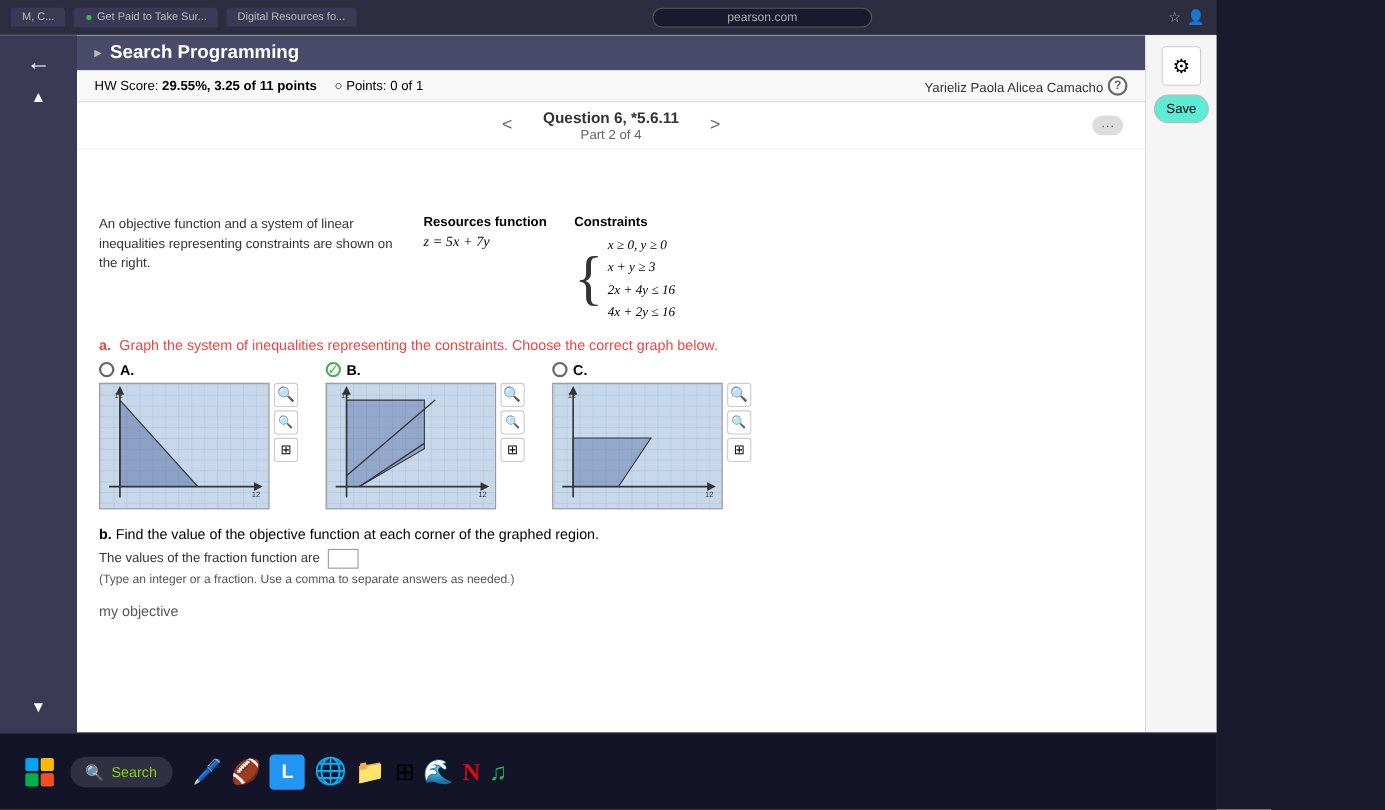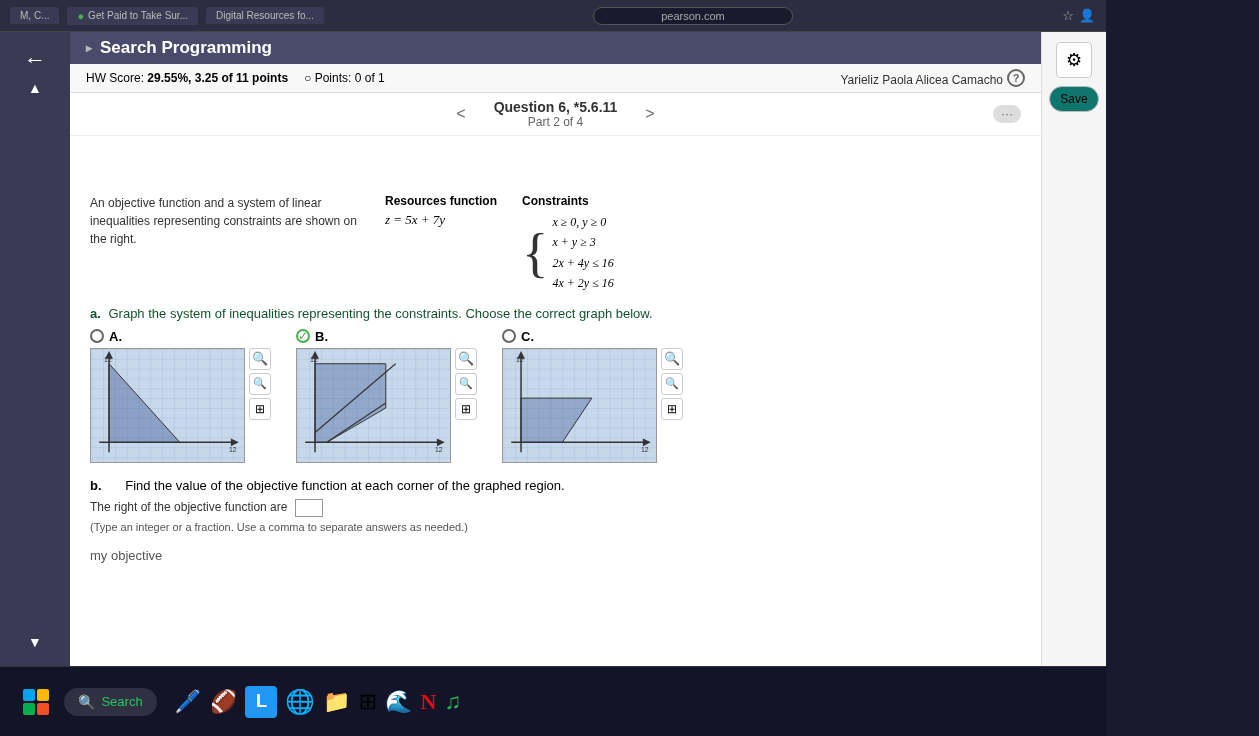--- a/index.html
+++ b/index.html
@@ -94,21 +94,21 @@
                   <div>x ≥ 0, y ≥ 0</div>
                   <div>x + y ≥ 3</div>
                   <div>2x + 4y ≤ 16</div>
                   <div>4x + 2y ≤ 16</div>
                 </div>
               </div>
             </div>
           </div>
         </div>
 
-        <div style="font-size:13px; font-weight:bold; color:#14532d; margin-bottom:8px;">
+        <div style="font-size:13px; font-weight:bold; color:#ef4444; margin-bottom:8px;">
           <span>a.</span>
           <span style="font-weight:normal; margin-left:4px;">Graph the system of inequalities representing the constraints. Choose the correct graph below.</span>
         </div>
 
         <div style="display:flex; gap:25px; align-items:flex-start; margin-bottom:15px;">
 
           <div style="display:flex; flex-direction:column; gap:4px;">
             <div style="display:flex; align-items:center; gap:5px;">
               <div style="width:14px;height:14px;border:2px solid #666;border-radius:50%;"></div>
               <span style="font-size:13px; font-weight:bold;">A.</span>
@@ -210,56 +210,56 @@
                 <div style="width:22px;height:22px;background:white;border:1px solid #ccc;border-radius:3px;display:flex;align-items:center;justify-content:center;cursor:pointer;font-size:12px;">⊞</div>
               </div>
             </div>
           </div>
 
         </div>
 
         <div>
           <div style="font-size:13px; font-weight:bold; margin-bottom:6px;">
             <span>b.</span>
-            <span style="font-weight:normal; margin-left:20px;">Find the value of the objective function at each corner of the graphed region.</span>
+            <span style="font-weight:normal; margin-left:0;">Find the value of the objective function at each corner of the graphed region.</span>
           </div>
           <div style="font-size:12px; color:#333; margin-bottom:4px;">
-            <span>The right of the objective function are</span>
+            <span>The values of the fraction function are</span>
             <span style="display:inline-block; width:28px; height:18px; border:1px solid #999; background:white; margin:0 4px; vertical-align:middle;"></span>
           </div>
           <div style="font-size:11px; color:#555;">(Type an integer or a fraction. Use a comma to separate answers as needed.)</div>
         </div>
 
         <div style="margin-top:15px; font-size:13px; color:#555; cursor:pointer;">
           <span>my objective</span>
         </div>
 
       </div>
     </div>
 
     <div style="width:65px; background:#f5f5f5; border-left:1px solid #ddd; display:flex; flex-direction:column; align-items:center; padding:10px 5px; gap:8px;">
       <div style="width:36px;height:36px;background:white;border:1px solid #ccc;border-radius:4px;display:flex;align-items:center;justify-content:center;cursor:pointer;font-size:18px;">⚙</div>
-      <button style="background:#0f766e;border:1px solid #bbb;padding:5px 10px;border-radius:13px;font-size:12px;cursor:pointer;">Save</button>
+      <button style="background:#5eead4;border:1px solid #bbb;padding:5px 10px;border-radius:13px;font-size:12px;cursor:pointer;">Save</button>
     </div>
   </div>
 
   <div style="position:absolute;bottom:0;left:0;right:0;height:70px;background:rgba(20,20,40,0.97);display:flex;align-items:center;padding:0 18px;gap:10px;border-top:1px solid #333;">
 
     <div style="cursor:pointer;display:flex;align-items:center;justify-content:center;width:36px;height:36px;">
       <div style="width:26px;height:26px;display:grid;grid-template-columns:1fr 1fr;gap:2px;">
         <div style="background:#00a4ef;border-radius:2px;"></div>
         <div style="background:#ffb900;border-radius:2px;"></div>
         <div style="background:#00b04f;border-radius:2px;"></div>
         <div style="background:#f25022;border-radius:2px;"></div>
       </div>
     </div>
 
     <div style="display:flex;align-items:center;gap:6px;background:rgba(255,255,255,0.12);border-radius:20px;padding:6px 14px;cursor:pointer;">
       <span style="color:#ccc;font-size:14px;">🔍</span>
-      <span style="color:#22c55e;font-size:13px;">Search</span>
+      <span style="color:#84cc16;font-size:13px;">Search</span>
     </div>
 
     <div style="display:flex;gap:8px;align-items:center;margin-left:8px;">
       <div style="font-size:22px;cursor:pointer;">🖊️</div>
       <div style="font-size:22px;cursor:pointer;">🏈</div>
       <div style="width:32px;height:32px;background:#2196F3;border-radius:4px;display:flex;align-items:center;justify-content:center;color:white;font-size:18px;font-weight:bold;cursor:pointer;">L</div>
       <div style="font-size:24px;cursor:pointer;">🌐</div>
       <div style="font-size:22px;cursor:pointer;">📁</div>
       <div style="font-size:22px;cursor:pointer;">⊞</div>
       <div style="font-size:22px;cursor:pointer; color:#0078d4;">🌊</div>

